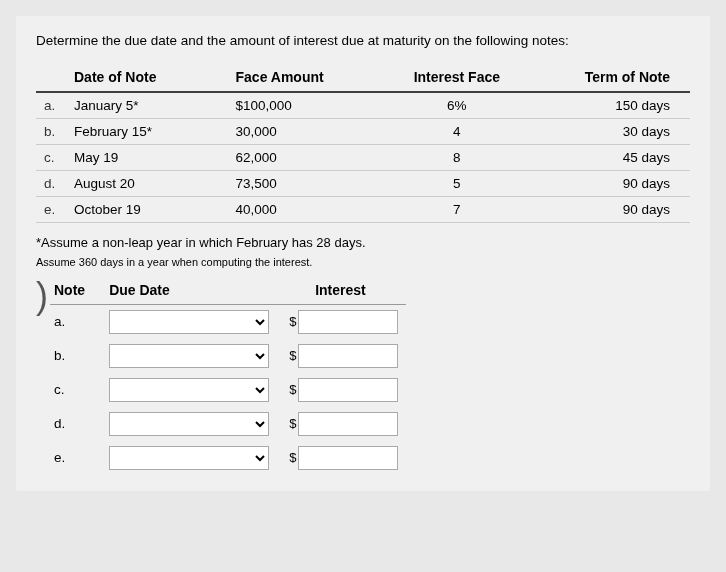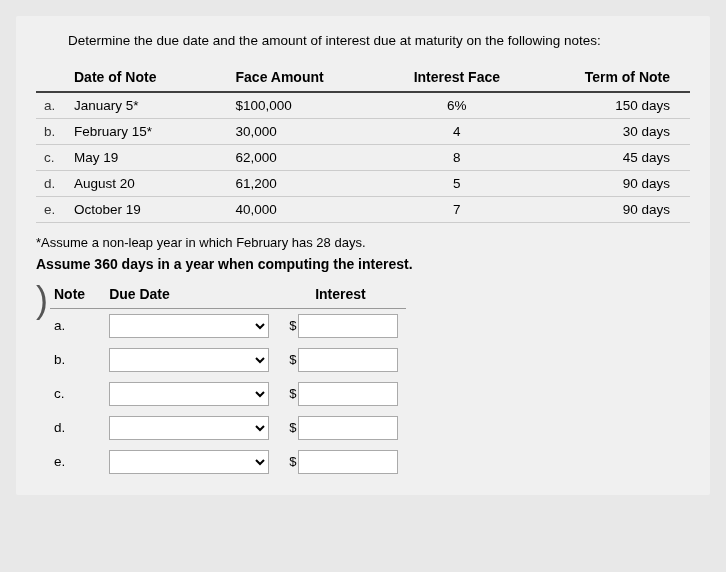--- a/index.html
+++ b/index.html
@@ -13,21 +13,20 @@
     }
     .container {
       background: #f0f0f0;
       padding: 16px 20px;
       border-radius: 2px;
     }
     .instruction {
       font-size: 13.5px;
       margin-bottom: 14px;
       line-height: 1.4;
-      margin-left: 32px;
     }
     .notes-table {
       width: 100%;
       border-collapse: collapse;
       margin-bottom: 12px;
     }
     .notes-table th {
       font-weight: bold;
       text-align: left;
       padding: 4px 8px 6px 8px;
@@ -62,22 +61,21 @@
     }
     .notes-table th.term-h {
       text-align: right;
       padding-right: 20px;
     }
     .footnote {
       font-size: 13px;
       margin-bottom: 6px;
     }
     .footnote2 {
-      font-size: 14px;
-      font-weight: bold;
+      font-size: 11px;
     }
     .input-section {
       margin-top: 10px;
     }
     .input-table {
       border-collapse: collapse;
     }
     .input-table th {
       font-weight: bold;
       text-align: left;
@@ -170,21 +168,21 @@
       <tr>
         <td class="letter">c.</td>
         <td>May 19</td>
         <td class="face">62,000</td>
         <td class="rate">8</td>
         <td class="term">45 days</td>
       </tr>
       <tr>
         <td class="letter">d.</td>
         <td>August 20</td>
-        <td class="face">61,200</td>
+        <td class="face">73,500</td>
         <td class="rate">5</td>
         <td class="term">90 days</td>
       </tr>
       <tr>
         <td class="letter">e.</td>
         <td>October 19</td>
         <td class="face">40,000</td>
         <td class="rate">7</td>
         <td class="term">90 days</td>
       </tr>

